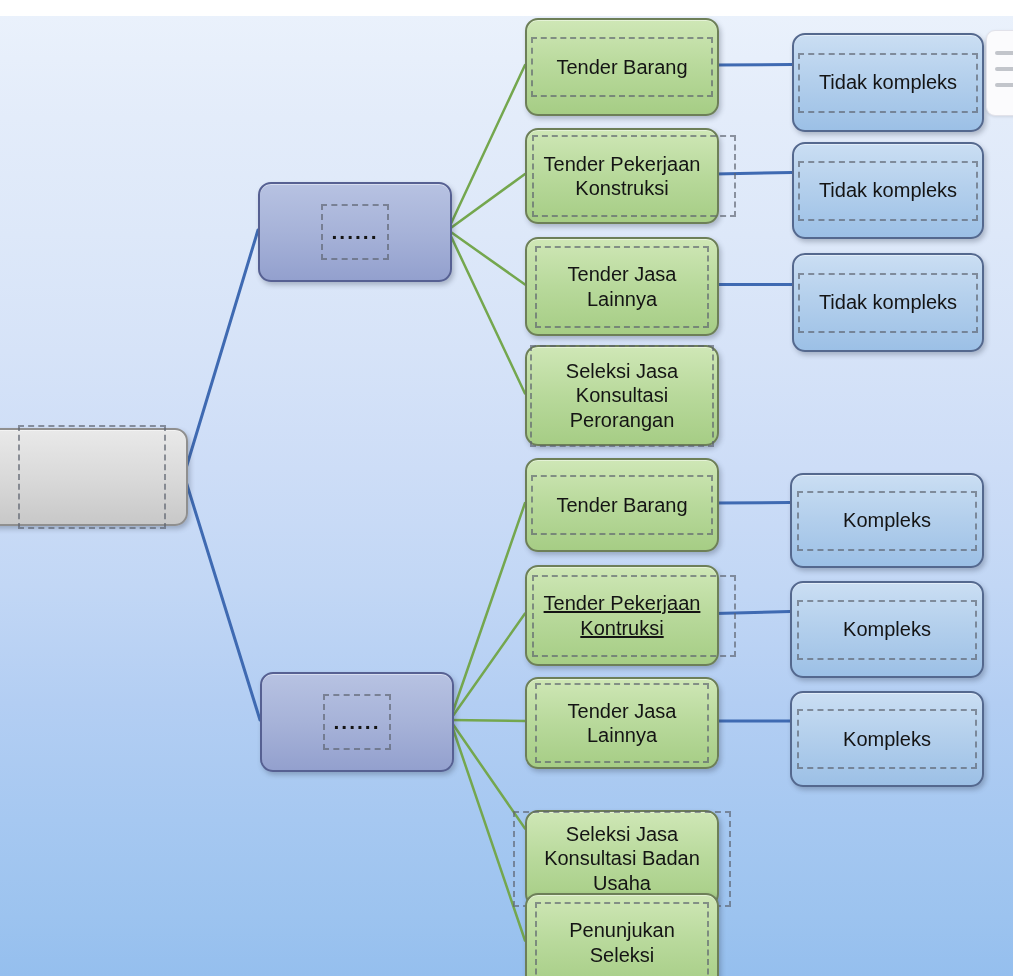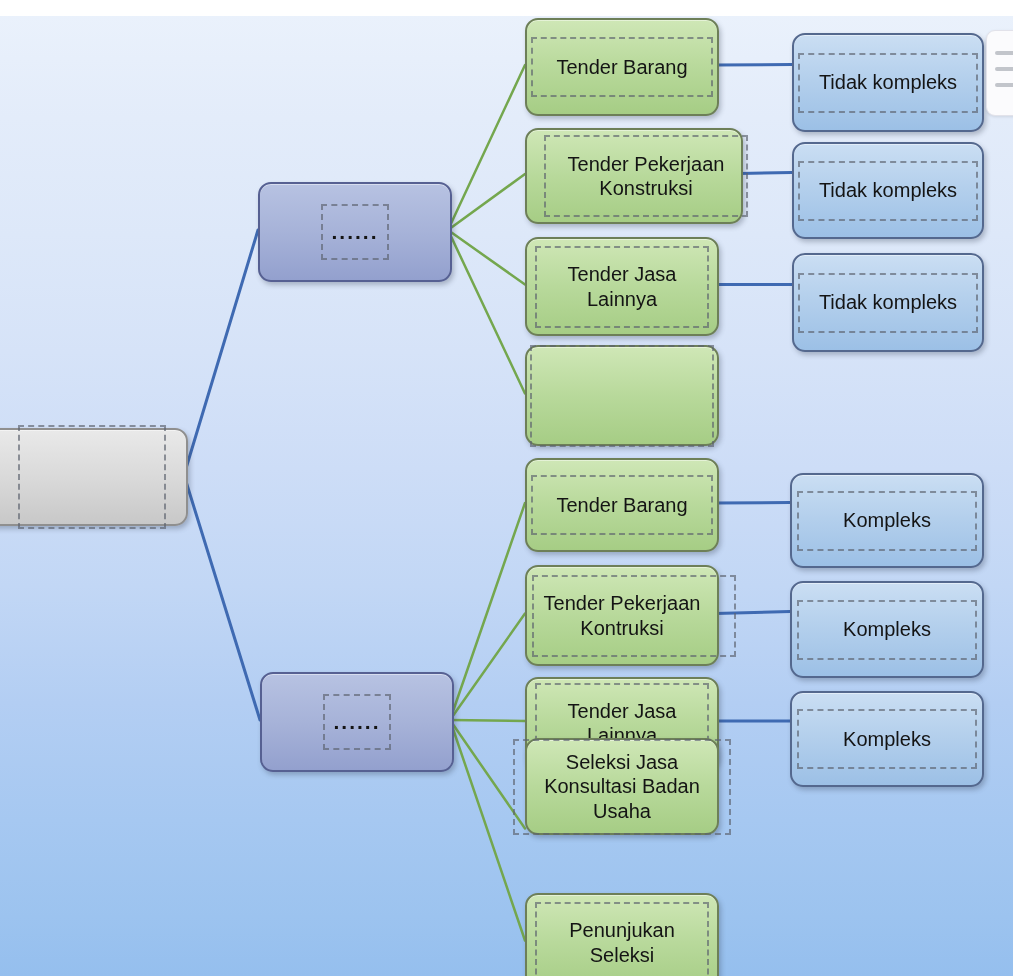--- a/index.html
+++ b/index.html
@@ -69,44 +69,45 @@
         <span class="label">......</span>
       </div>
       <div class="node kind-group" style="left: 260px; top: 672px; width: 190px; height: 96px;">
         <div class="dash" style="width: 64px; height: 52px;"></div>
         <span class="label">......</span>
       </div>
       <div class="node kind-method" style="left: 525px; top: 18px; width: 190px; height: 94px;">
         <div class="dash" style="width: 178px; height: 56px;"></div>
         <span class="label">Tender Barang</span>
       </div>
-      <div class="node kind-method" style="left: 525px; top: 128px; width: 190px; height: 92px; padding-left: 24px;">
+      <div class="node kind-method" style="left: 525px; top: 128px; width: 190px; height: 92px;">
         <div class="dash" style="width: 200px; height: 78px; margin-left: 12px;"></div>
         <span class="label" style="max-width: 172px;">Tender Pekerjaan Konstruksi</span>
       </div>
       <div class="node kind-method" style="left: 525px; top: 237px; width: 190px; height: 95px;">
         <div class="dash" style="width: 170px; height: 78px;"></div>
         <span class="label" style="max-width: 122px;">Tender Jasa Lainnya</span>
       </div>
       <div class="node kind-method" style="left: 525px; top: 345px; width: 190px; height: 97px;">
         <div class="dash" style="width: 180px; height: 98px;"></div>
+        <span class="label" style="max-width: 130px;">Seleksi Jasa Konsultasi Perorangan</span>
       </div>
       <div class="node kind-method" style="left: 525px; top: 458px; width: 190px; height: 90px;">
         <div class="dash" style="width: 178px; height: 56px;"></div>
         <span class="label">Tender Barang</span>
       </div>
-      <div class="node kind-method" style="left: 525px; top: 565px; width: 190px; height: 97px;">
+      <div class="node kind-method" style="left: 525px; top: 565px; width: 190px; height: 97px; text-decoration: underline;">
         <div class="dash" style="width: 200px; height: 78px; margin-left: 12px;"></div>
         <span class="label" style="max-width: 172px;">Tender Pekerjaan Kontruksi</span>
       </div>
       <div class="node kind-method" style="left: 525px; top: 677px; width: 190px; height: 88px;">
         <div class="dash" style="width: 170px; height: 76px;"></div>
         <span class="label" style="max-width: 122px;">Tender Jasa Lainnya</span>
       </div>
-      <div class="node kind-method" style="left: 525px; top: 738px; width: 190px; height: 93px;">
+      <div class="node kind-method" style="left: 525px; top: 810px; width: 190px; height: 93px;">
         <div class="dash" style="width: 214px; height: 92px;"></div>
         <span class="label" style="max-width: 162px;">Seleksi Jasa Konsultasi Badan Usaha</span>
       </div>
       <div class="node kind-method" style="left: 525px; top: 893px; width: 190px; height: 95px;">
         <div class="dash" style="width: 170px; height: 78px;"></div>
         <span class="label" style="max-width: 135px;">Penunjukan Seleksi</span>
       </div>
       <div class="node kind-complexity" style="left: 792px; top: 17px; width: 188px; height: 95px;">
         <div class="dash" style="width: 176px; height: 56px;"></div>
         <span class="label">Tidak kompleks</span>

